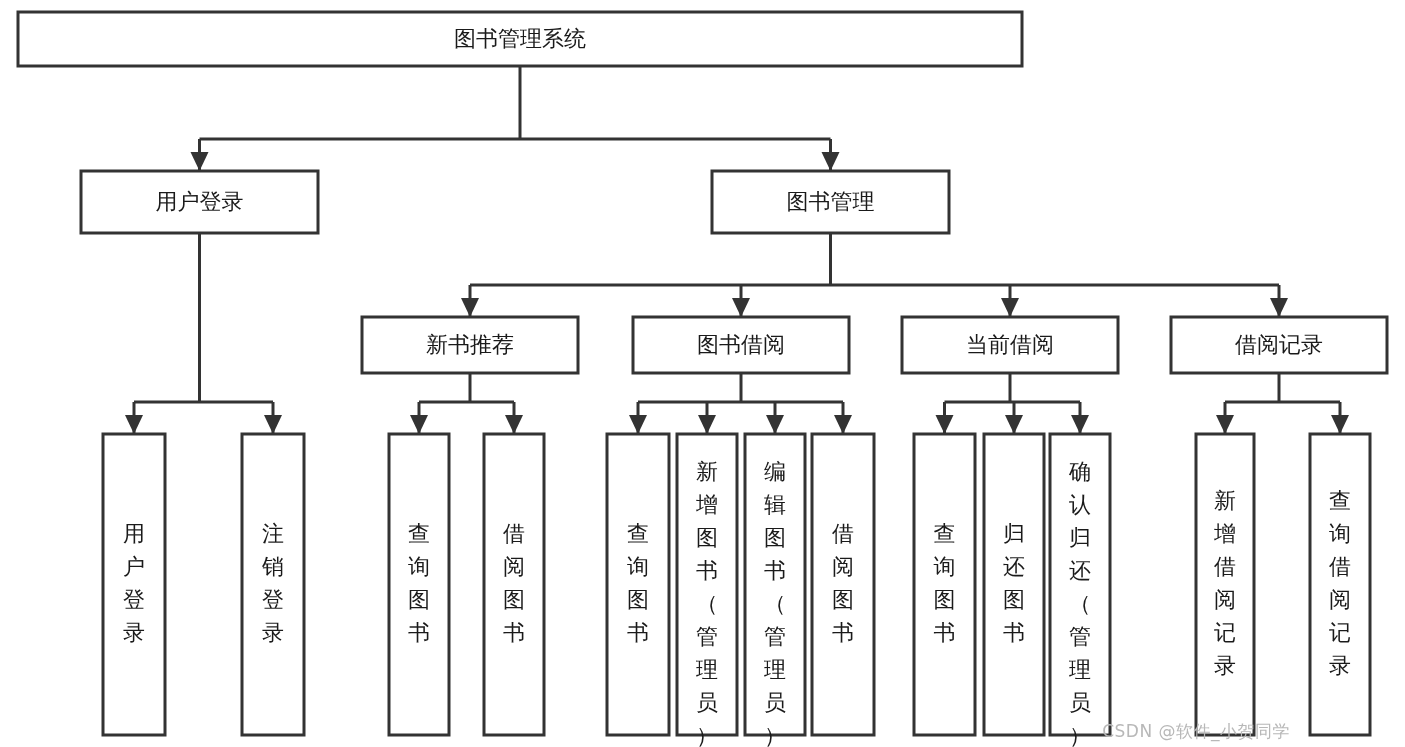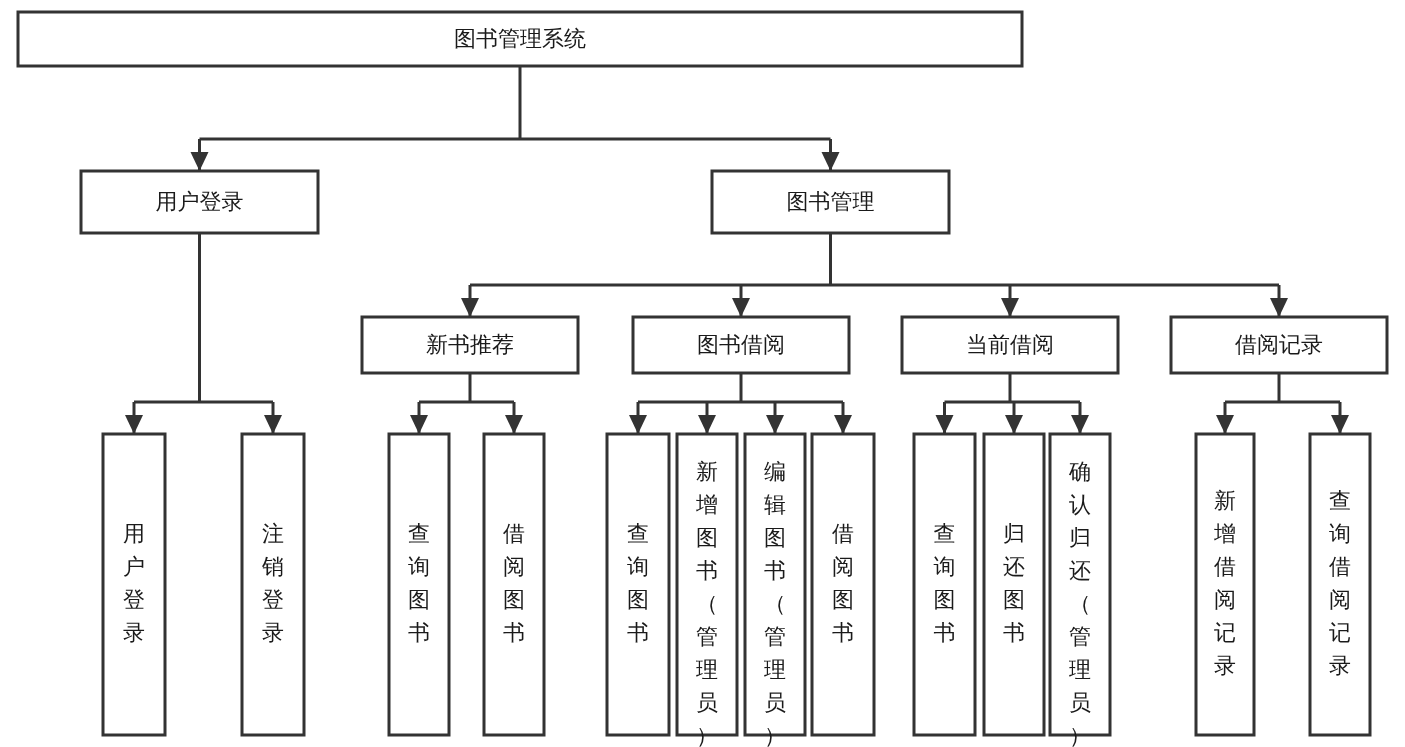--- a/index.html
+++ b/index.html
@@ -216,13 +216,14 @@
         <g>
           <rect x="1196" y="434" width="58" height="301" class="node-rect thin"></rect>
           <text x="1225" class="node-label vertical"><tspan x="1225" y="502">新</tspan><tspan x="1225" y="535">增</tspan><tspan x="1225" y="568">借</tspan><tspan x="1225" y="601">阅</tspan><tspan x="1225" y="634">记</tspan><tspan x="1225" y="667">录</tspan></text>
         </g>
         <g>
           <rect x="1310" y="434" width="60" height="301" class="node-rect thin"></rect>
           <text x="1340" class="node-label vertical"><tspan x="1340" y="502">查</tspan><tspan x="1340" y="535">询</tspan><tspan x="1340" y="568">借</tspan><tspan x="1340" y="601">阅</tspan><tspan x="1340" y="634">记</tspan><tspan x="1340" y="667">录</tspan></text>
         </g>
       </g>
   </svg>
+  <div class="watermark">CSDN @软件_小贺同学</div>
 </div>
 
 </body></html>

